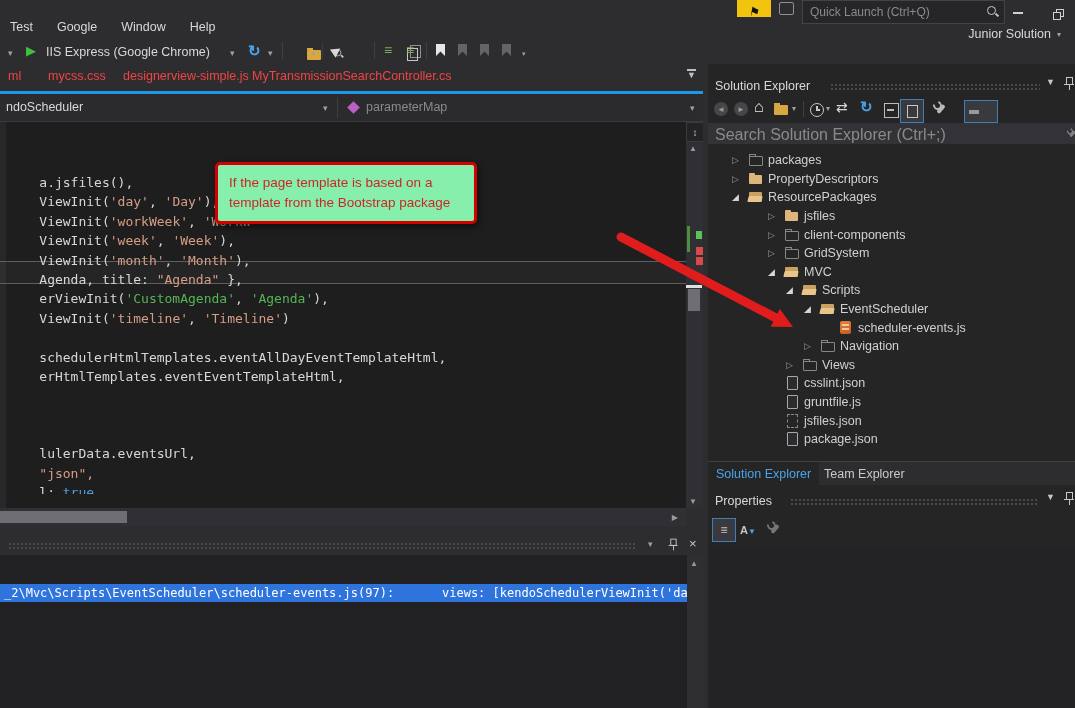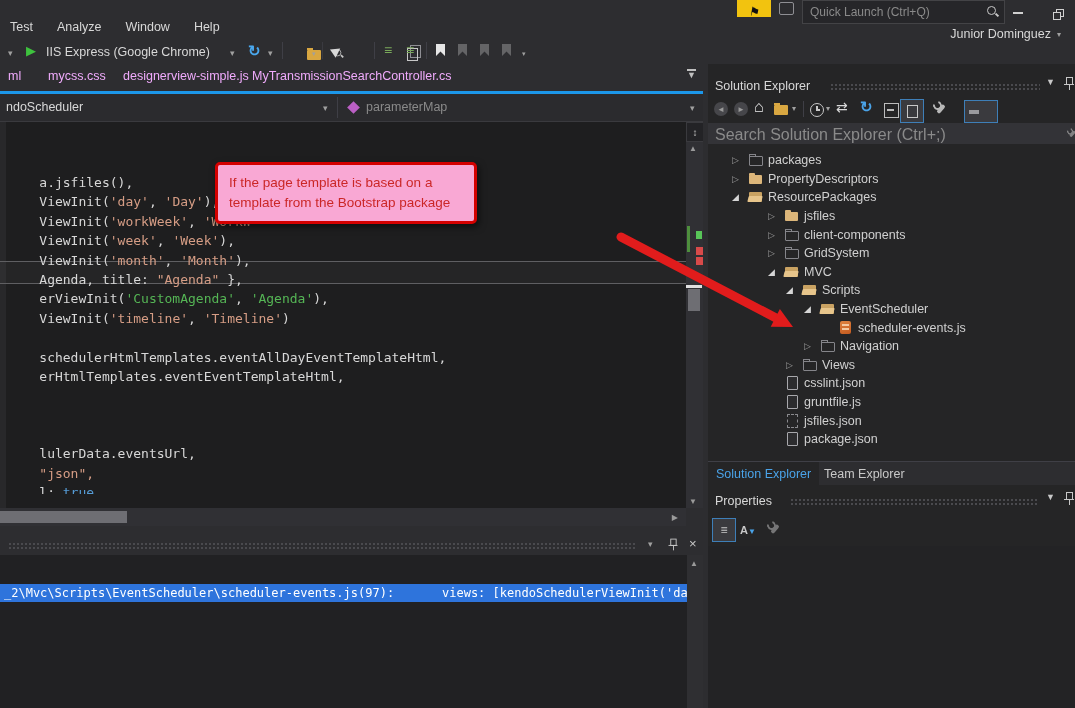--- a/index.html
+++ b/index.html
@@ -33,21 +33,21 @@
   .pages::before{content:"";position:absolute;left:2px;top:-4px;width:9px;height:11px;border:1px solid #8f8f94;z-index:-1}
   .collall{width:13px;height:13px;border:1px solid #bdbdbd;position:relative;display:inline-block}
   .collall::before{content:"";position:absolute;left:2px;top:5px;width:7px;height:1.5px;background:#bdbdbd}
   .bmk{width:9px;height:12px;background:#e6e6e6;display:inline-block;clip-path:polygon(0 0,100% 0,100% 100%,50% 62%,0 100%)}
   .cur{width:0;height:0;border-left:9px solid #d8d8d8;border-top:5px solid transparent;border-bottom:5px solid transparent;transform:rotate(-35deg);display:inline-block}
   .tgl{border:1px solid #3e7fb8;background:#3a3a3e;display:flex;align-items:center;justify-content:center}
   .circ{width:14px;height:14px;border-radius:50%;background:#46464a;color:#9a9a9a;font-size:8px;display:flex;align-items:center;justify-content:center}
   .minifold{width:14px;height:10px;background:#d9a741;border-radius:1px;position:relative;display:inline-block}
   .minifold::before{content:"";position:absolute;left:0;top:-2px;width:6px;height:2px;background:#d9a741}
   
-  .tab{position:absolute;top:69px;color:#f0abfc;font-size:12.5px;white-space:nowrap;cursor:default}
+  .tab{position:absolute;top:69px;color:#ef4444;font-size:12.5px;white-space:nowrap;cursor:default}
   .code{font-family:"DejaVu Sans Mono",monospace;font-size:13px;color:#d8d8d8}
   .cl{height:19.4px;white-space:pre}
   .seg[data-c="d"]{color:#d8d8d8}
   .seg[data-c="s"]{color:#d69d85}
   .seg[data-c="g"]{color:#55b555}
   .seg[data-c="k"]{color:#569cd6}
   
   .trow{display:flex;align-items:center;height:18.6px;color:#d0d0d0;font-size:12.5px;white-space:nowrap}
   .trow[data-lvl="1"]{padding-left:24px}.trow[data-lvl="2"]{padding-left:42px}
   .trow[data-lvl="3"]{padding-left:60px}.trow[data-lvl="4"]{padding-left:78px}
@@ -69,39 +69,39 @@
 </style>
 </head>
 <body>
 
 
 
 
 <div class="abs" style="left:10px;top:20px;display:flex;gap:24px">
 
 <span class="txt">Test</span>
-    <span class="txt">Analyze</span>
+    <span class="txt">Google</span>
     <span class="txt">Window</span>
     <span class="txt">Help</span>
   </div>
 
 <div class="abs" style="left:737px;top:0;width:34px;height:17px;background:#f2c30f;display:flex;align-items:flex-end;justify-content:center">
   <span style="color:#111;font-size:12px;line-height:10px;transform:rotate(10deg)">⚑</span>
 </div>
 <div class="abs" style="left:779px;top:2px;width:13px;height:11px;border:1px solid #8f8f94;border-radius:2px"></div>
 
 <div class="abs" style="left:802px;top:0;width:201px;height:22px;background:#262629;border:1px solid #434346;display:flex;align-items:center">
   <span class="txt dim" style="margin-left:7px;font-size:12px">Quick Launch (Ctrl+Q)</span>
   <span class="mag" style="position:absolute;right:5px;top:4px"></span>
 </div>
 <span class="abs minbar" style="left:1013px;top:12px"></span>
 <span class="abs restore" style="left:1053px;top:6px"></span>
 
 <div class="abs" style="right:14px;top:27px;display:flex;align-items:center;gap:6px">
-  <span class="txt">Junior Dominguez</span>
+  <span class="txt">Junior Solution</span>
   <span class="caret" style="font-size:8px">▾</span>
 </div>
 
 
 <span class="abs caret" style="left:8px;top:48px">▾</span>
 <span class="abs" style="left:26px;top:43px;color:#3ec23e;font-size:13px">▶</span>
 <span class="abs txt" style="left:46px;top:45px">IIS Express (Google Chrome)</span>
 <span class="abs caret" style="left:230px;top:48px">▾</span>
 <span class="abs" style="left:248px;top:42px;color:#4aa8ee;font-size:15px;font-weight:bold">↻</span>
 <span class="abs caret" style="left:268px;top:48px">▾</span>
@@ -220,21 +220,21 @@
   <span style="position:absolute;left:3px;bottom:2px;color:#9a9a9a;font-size:8px">▼</span>
 </div>
 
 <div class="abs" style="left:0;top:508px;width:686px;height:18px;background:#303034">
   <div style="position:absolute;left:0;top:3px;width:127px;height:12px;background:#6e6e73"></div>
   <span style="position:absolute;right:8px;top:5px;color:#9a9a9a;font-size:8px">▶</span>
 </div>
 <div class="abs" style="left:0;top:526px;width:703px;height:9px;background:#2d2d30"></div>
 
 
-<div class="abs" style="left:215px;top:162px;width:234px;background:#f9a8d4;border:3px solid #d40000;border-radius:5px;box-shadow:2px 3px 7px rgba(0,0,0,.55);padding:8px 11px;z-index:40">
+<div class="abs" style="left:215px;top:162px;width:234px;background:#86efac;border:3px solid #d40000;border-radius:5px;box-shadow:2px 3px 7px rgba(0,0,0,.55);padding:8px 11px;z-index:40">
   <span style="color:#cb2727;font-size:13.5px;line-height:1.4;font-family:'Liberation Sans',sans-serif">If the page template is based on a template from the Bootstrap package</span>
 </div>
 
 
 <div class="abs" style="left:0;top:535px;width:703px;height:20px;background:#2d2d30">
   <div class="dots" style="position:absolute;left:8px;top:7px;width:628px"></div>
   <span class="caret" style="position:absolute;left:648px;top:4px">▾</span>
   <span class="pin" style="position:absolute;left:668px;top:3px;transform:scale(.9)"></span>
   <span style="position:absolute;left:689px;top:1px;color:#c8c8c8;font-size:13px">×</span>
 </div>

